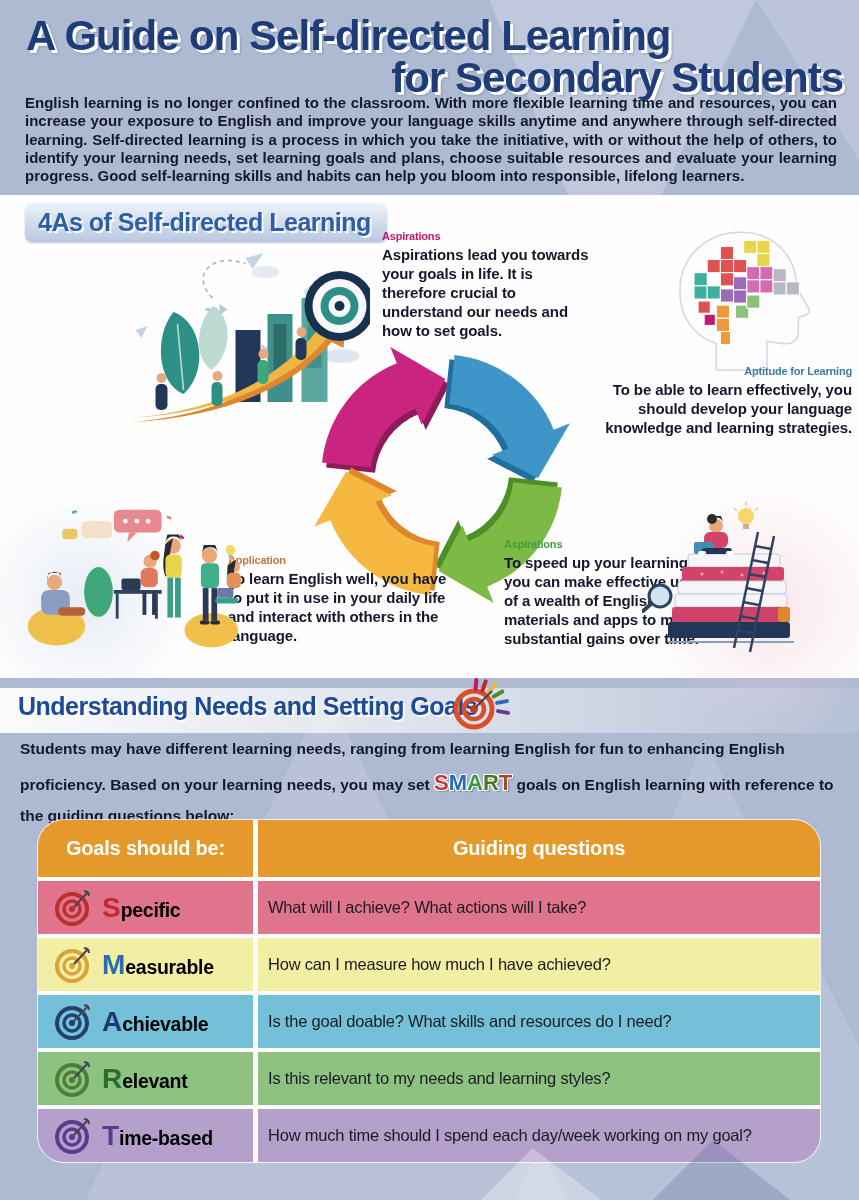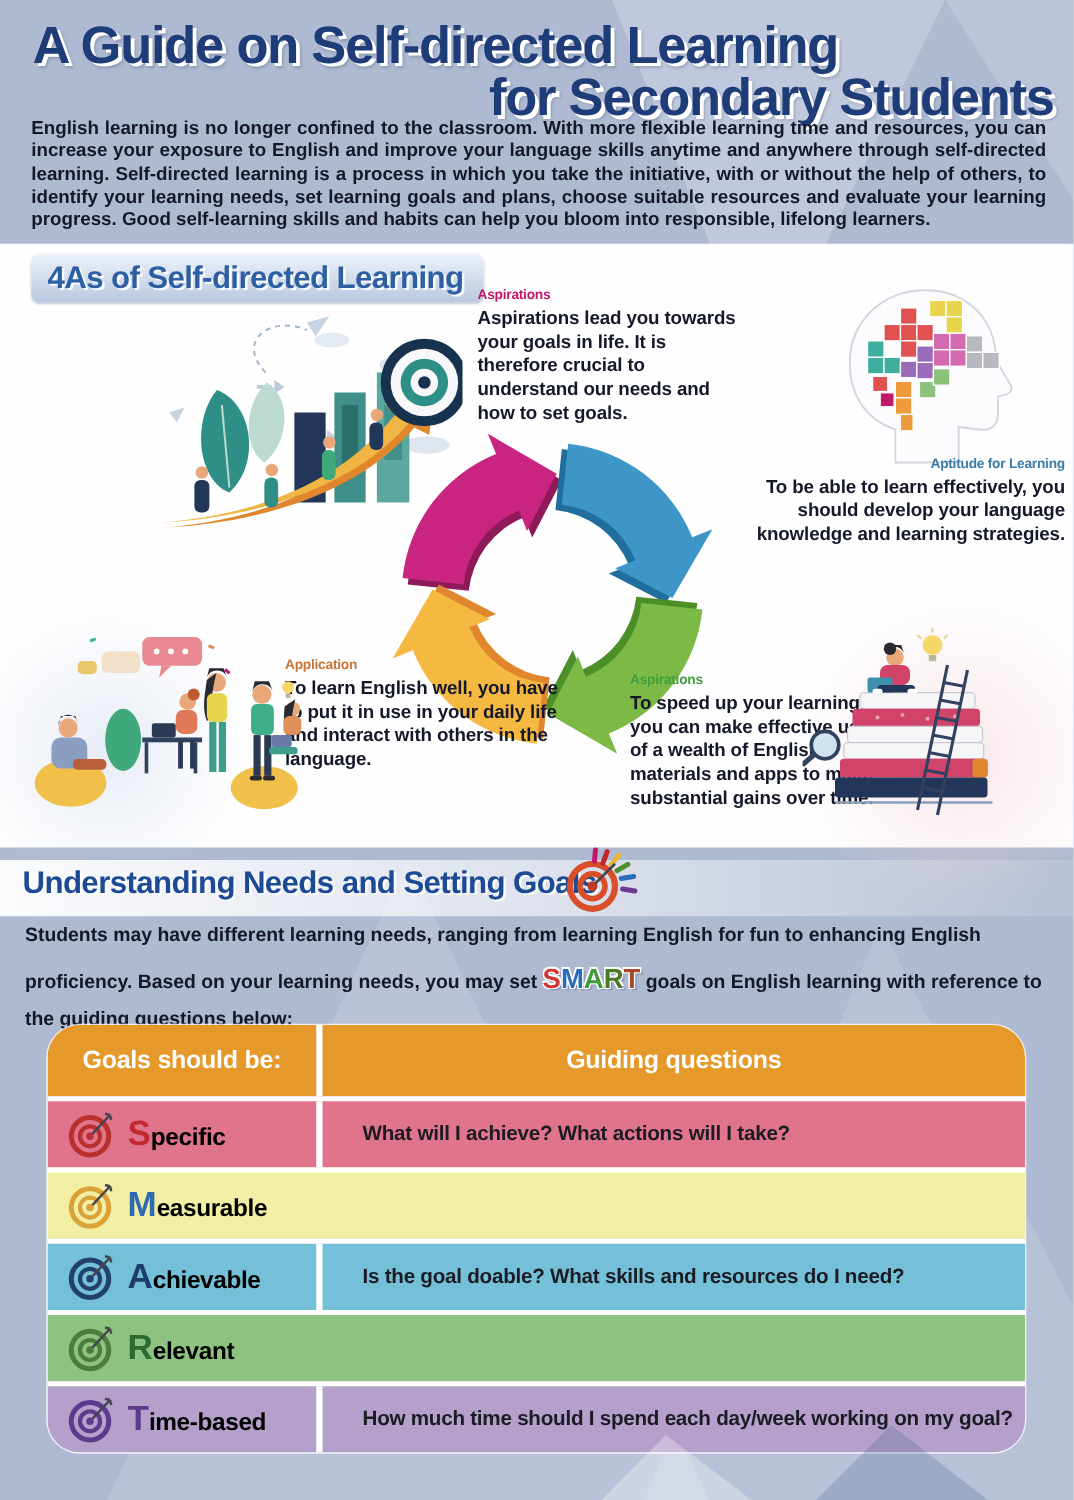--- a/index.html
+++ b/index.html
@@ -67,21 +67,21 @@
                 border-radius:26px; overflow:hidden; box-shadow:0 0 0 1px rgba(255,255,255,.8); }
   .t-row { display:flex; height:57px; }
   .t-row + .t-row { border-top:4px solid #ffffff; }
   .t-c1 { width:215px; flex:0 0 215px; display:flex; align-items:center; }
   .t-c2 { flex:1; border-left:5px solid #ffffff; display:flex; align-items:center; }
   .t-head .t-c1, .t-head .t-c2 { justify-content:center; }
   .t-head span { color:#ffffff; font-size:20px; font-weight:bold; letter-spacing:-0.2px; }
   .row-label { display:flex; align-items:baseline; margin-left:8px; }
   .row-letter { font-size:28px; font-weight:bold; line-height:1; }
   .row-rest { font-size:19.5px; font-weight:bold; color:#000000; letter-spacing:-0.3px; }
-  .row-q { font-size:16.5px; color:#1b1b24; padding-left:32px; letter-spacing:-0.2px;font-weight:bold; }
+  .row-q { font-size:16.5px; color:#1b1b24; padding-left:10px; letter-spacing:-0.2px; }
   .row-icon { width:40px; height:40px; margin-left:16px; flex:0 0 40px; }
 </style>
 </head>
 <body>
 
 <div class="page">
 
   <div class="tri tri1"></div>
   <div class="tri tri2"></div>
 
@@ -196,21 +196,21 @@
   </div>
   <div class="ablock b-apt">
     <h3 style="color: rgb(60, 123, 168);">Aptitude for Learning</h3>
     <p>To be able to learn effectively, you should develop your language knowledge and learning strategies.</p>
   </div>
   <div class="ablock b-acc">
     <h3 style="color: rgb(63, 158, 63);">Aspirations</h3>
     <p>To speed up your learning, you can make effective use of a wealth of English materials and apps to make substantial gains over time.</p>
   </div>
   <div class="ablock b-app">
-    <h3 style="color: rgb(199, 118, 58);">Application</h3>
+    <h3 style="color: rgb(199, 118, 58); margin-top: 28px;">Application</h3>
     <p>To learn English well, you have to put it in use in your daily life and interact with others in the language.</p>
   </div>
 
   <svg class="illus" style="left:22px;top:498px;" width="220" height="162" viewBox="0 0 230 165">
     <g>
       <rect x="96" y="10" width="50" height="24" rx="6" fill="#e8898f"></rect>
         <polygon points="112,34 120,34 110,44" fill="#e8898f"></polygon>
       <circle cx="108" cy="22" r="2.4" fill="#fff"></circle>
         <circle cx="120" cy="22" r="2.4" fill="#fff"></circle>
         <circle cx="132" cy="22" r="2.4" fill="#fff"></circle>
@@ -370,20 +370,23 @@
           <circle cx="18" cy="21" r="3" fill="currentColor"></circle>
           <line x1="34" y1="4" x2="20" y2="19" stroke="#44444e" stroke-width="2"></line>
             <line x1="34" y1="4" x2="30" y2="3" stroke="#44444e" stroke-width="2"></line>
             <line x1="34" y1="4" x2="35" y2="8" stroke="#44444e" stroke-width="2"></line>
         </svg>
         <span class="row-label">
           <span class="row-letter" style="color: rgb(46, 106, 176);">M</span>
             <span class="row-rest">easurable</span>
         </span>
       </div>
+      <div class="t-c2">
+          <span class="row-q">How can I measure how much I have achieved?</span>
+        </div>
     </div>
 
     <div class="t-row" style="background: rgb(116, 192, 216);">
       <div class="t-c1">
         <svg class="row-icon" viewBox="0 0 40 40" style="color: rgb(34, 64, 110);">
           <circle cx="18" cy="21" r="15" fill="none" stroke="currentColor" stroke-width="4"></circle>
           <circle cx="18" cy="21" r="8" fill="none" stroke="currentColor" stroke-width="3.4"></circle>
           <circle cx="18" cy="21" r="3" fill="currentColor"></circle>
           <line x1="34" y1="4" x2="20" y2="19" stroke="#44444e" stroke-width="2"></line>
             <line x1="34" y1="4" x2="30" y2="3" stroke="#44444e" stroke-width="2"></line>
@@ -407,20 +410,23 @@
           <circle cx="18" cy="21" r="3" fill="currentColor"></circle>
           <line x1="34" y1="4" x2="20" y2="19" stroke="#44444e" stroke-width="2"></line>
             <line x1="34" y1="4" x2="30" y2="3" stroke="#44444e" stroke-width="2"></line>
             <line x1="34" y1="4" x2="35" y2="8" stroke="#44444e" stroke-width="2"></line>
         </svg>
         <span class="row-label">
           <span class="row-letter" style="color: rgb(46, 107, 48);">R</span>
             <span class="row-rest">elevant</span>
         </span>
       </div>
+      <div class="t-c2">
+          <span class="row-q">Is this relevant to my needs and learning styles?</span>
+        </div>
     </div>
 
     <div class="t-row" style="background: rgb(180, 160, 202);">
       <div class="t-c1">
         <svg class="row-icon" viewBox="0 0 40 40" style="color: rgb(93, 58, 142);">
           <circle cx="18" cy="21" r="15" fill="none" stroke="currentColor" stroke-width="4"></circle>
           <circle cx="18" cy="21" r="8" fill="none" stroke="currentColor" stroke-width="3.4"></circle>
           <circle cx="18" cy="21" r="3" fill="currentColor"></circle>
           <line x1="34" y1="4" x2="20" y2="19" stroke="#44444e" stroke-width="2"></line>
             <line x1="34" y1="4" x2="30" y2="3" stroke="#44444e" stroke-width="2"></line>

